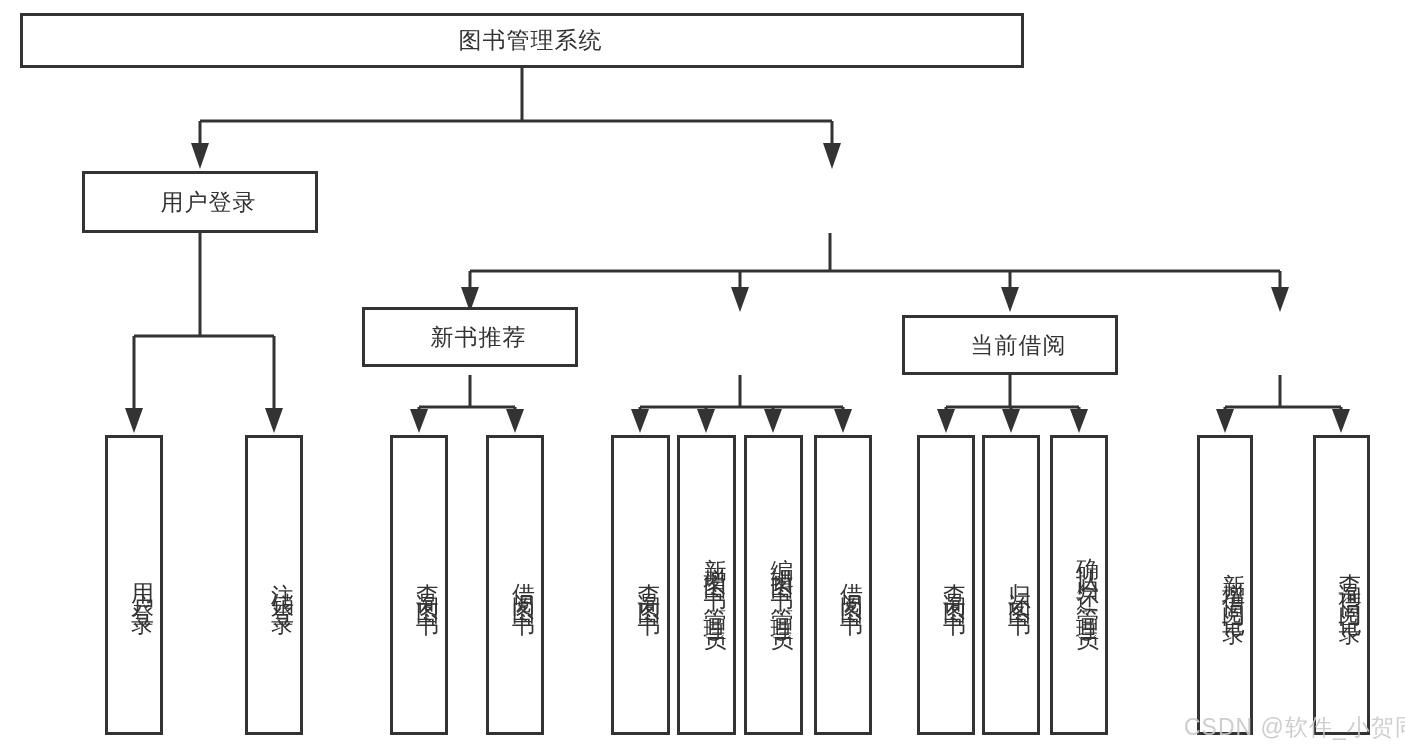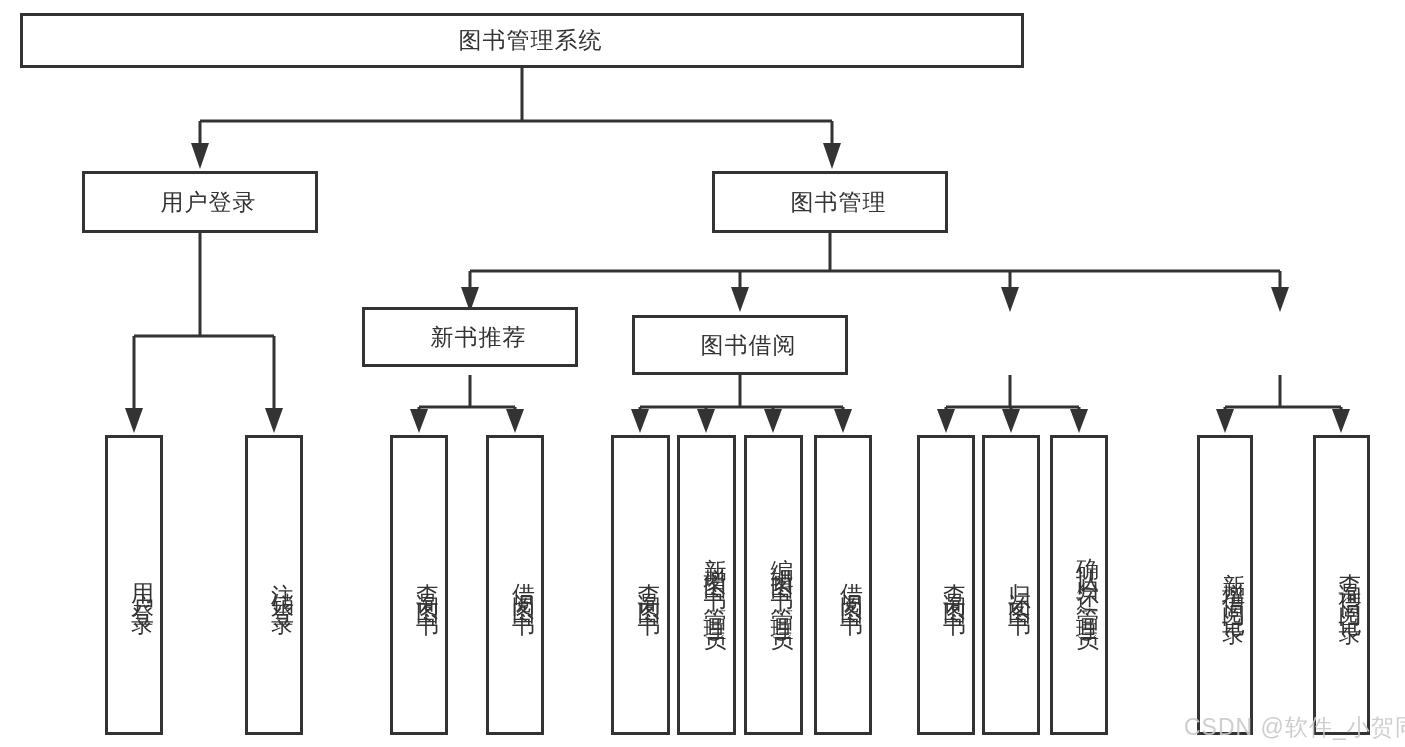--- a/index.html
+++ b/index.html
@@ -92,29 +92,26 @@
     <polygon points="1332,409 1350,409 1341,433" fill="#333333" stroke="none"></polygon>
   </svg>
 
   <div class="node h" style="left:20px;top:13px;width:1004px;height:55px">
     <span>图书管理系统</span>
   </div>
 
   <div class="node h" style="left:82px;top:171px;width:236px;height:62px">
     <span>用户登录</span>
   </div>
-  <div class="node h" style="left:712px;top:171px;width:236px;height:62px">
-    <span>图书管理</span>
-  </div>
 
   <div class="node h" style="left:362px;top:307px;width:216px;height:60px">
     <span>新书推荐</span>
   </div>
-  <div class="node h" style="left:632px;top:315px;width:216px;height:60px">
-    <span>图书借阅</span>
+  <div class="node h" style="left:902px;top:315px;width:216px;height:60px">
+    <span>当前借阅</span>
   </div>
 
   <div class="node v" style="left:105px;top:435px;width:58px;height:300px">
     <span>用户登录</span>
   </div>
   <div class="node v" style="left:245px;top:435px;width:58px;height:300px">
     <span>注销登录</span>
   </div>
 
   <div class="node v" style="left:390px;top:435px;width:58px;height:300px">

